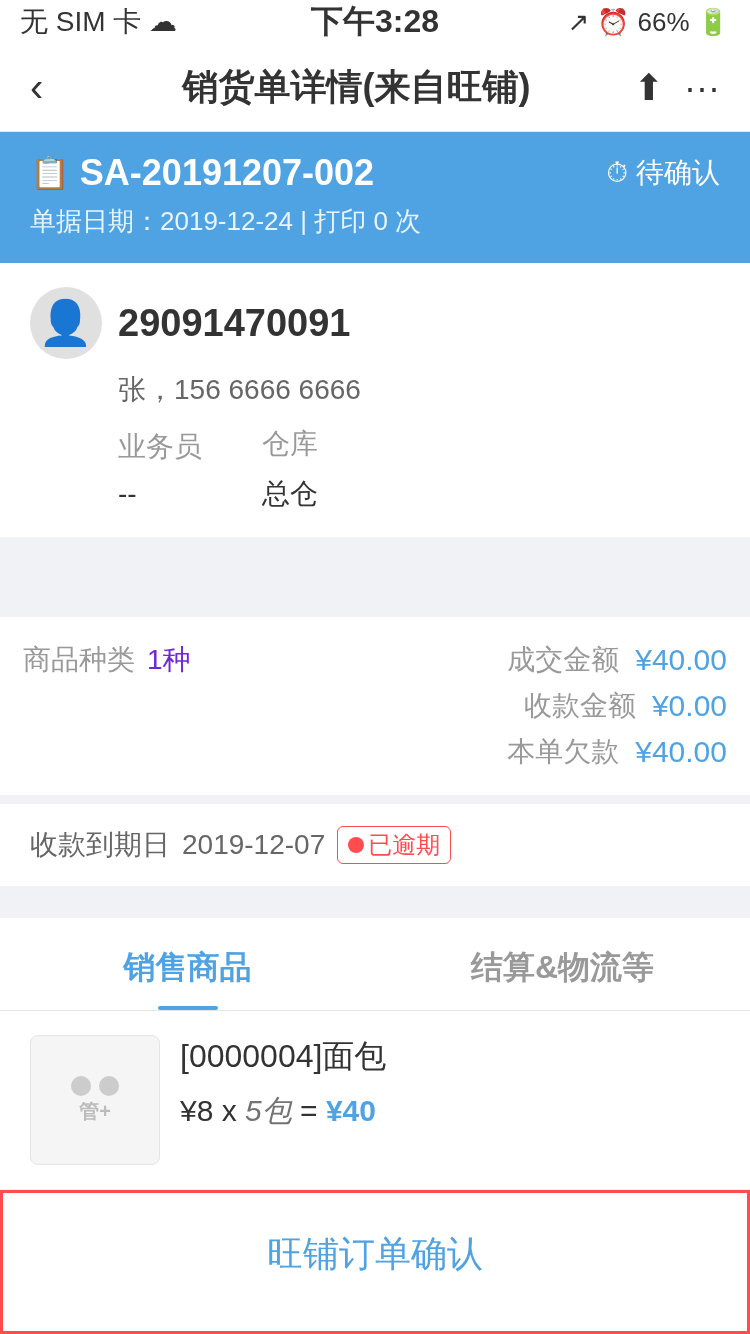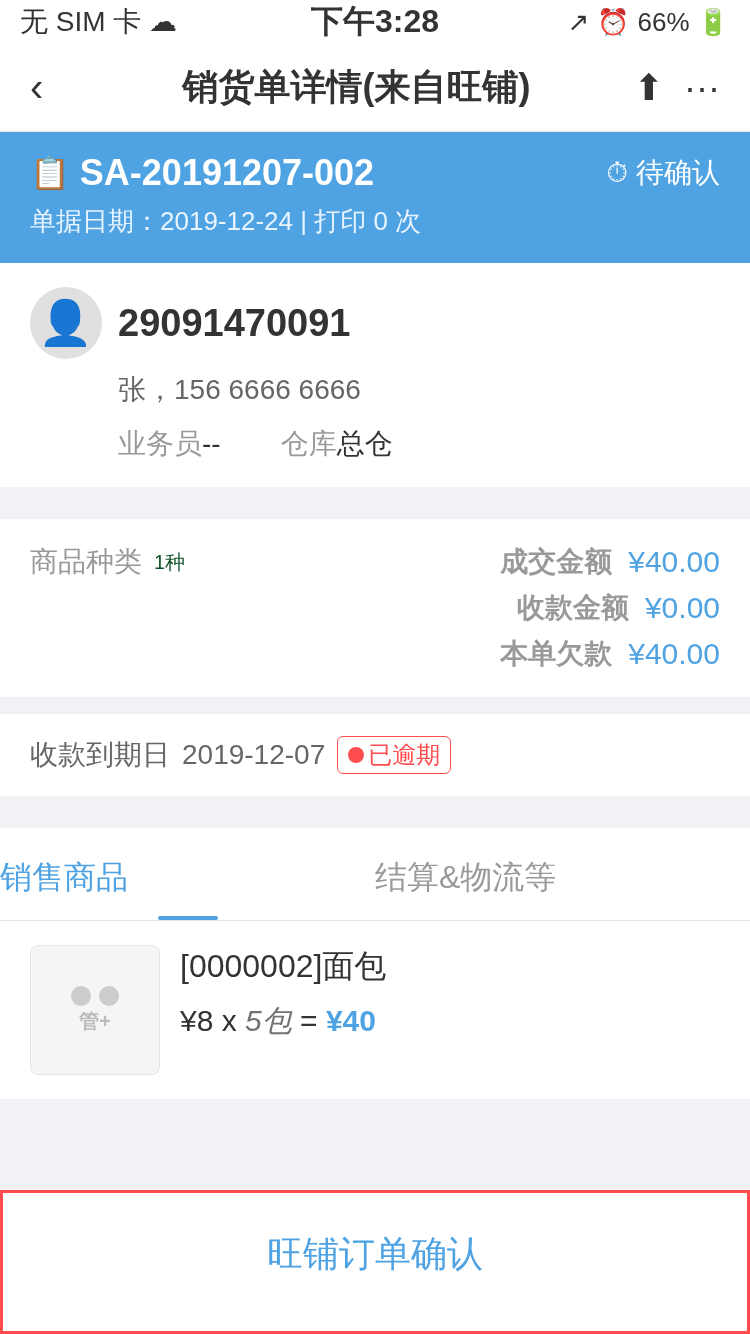--- a/index.html
+++ b/index.html
@@ -150,93 +150,93 @@
       margin-bottom: 16px;
     }
     .customer-meta {
       display: flex;
       align-items: center;
       margin-left: 88px;
       gap: 60px;
     }
     .meta-item {
       display: flex;
-      align-items: center;
-      gap: 0;
+      gap: 12px;
       font-size: 28px;
       color: #666;
+      flex-direction: column;
     }
     .meta-label {
       color: #999;
     }
     .meta-value {
       color: #333;
     }
 
     
     .divider {
       height: 16px;
       background: #f0f2f5;
     }
 
     
     .summary-section {
       background: #fff;
-      padding: 24px 30px;
+      padding: 24px 23px;
       margin-bottom: 0;
+      margin-top: 48px;
     }
     .summary-row {
       display: flex;
       align-items: flex-start;
       justify-content: space-between;
     }
     .summary-left {
       display: flex;
       align-items: center;
       gap: 12px;
       font-size: 28px;
       color: #666;
     }
     .summary-label {
       color: #999;
     }
     .summary-count {
-      color: #14532d;
-      font-size: 20px;
+      color: #6d28d9;
+      font-size: 28px;
     }
     .summary-right {
       display: flex;
       flex-direction: column;
       align-items: flex-end;
       gap: 8px;
     }
     .amount-row {
       display: flex;
       align-items: center;
       gap: 16px;
       font-size: 28px;
     }
     .amount-label {
       color: #999;
-      font-weight: bold;
     }
     .amount-value {
       color: #4fa3e3;
       font-size: 30px;
       font-weight: 500;
     }
     .amount-value.overdue {
       color: #4fa3e3;
     }
 
     
     .due-date-section {
       background: #fff;
       padding: 22px 30px;
-      margin-top: 16px;
+      margin-top: 8px;
       border-top: 1px solid #f0f2f5;
       display: flex;
       align-items: center;
       gap: 12px;
       font-size: 28px;
       color: #666;
     }
     .overdue-badge {
       background: #fff;
       border: 1px solid #ff4d4f;
@@ -261,26 +261,27 @@
       background: #fff;
       margin-top: 16px;
       border-bottom: 1px solid #e5e5e5;
     }
     .tabs-row {
       display: flex;
       align-items: center;
     }
     .tab {
       flex: 1;
-      text-align: left;
+      text-align: center;
       padding: 28px 0 20px;
       font-size: 32px;
       color: #999;
       position: relative;
       cursor: pointer;
+      font-weight: bold;
     }
     .tab.active {
       color: #4fa3e3;
     }
     .tab.active::after {
       content: '';
       position: absolute;
       bottom: 0;
       left: 50%;
       transform: translateX(-50%);
@@ -493,21 +494,21 @@
     <div class="product-image">
       <div class="product-logo">
         <div class="owl-eyes">
           <div class="owl-eye"></div>
           <div class="owl-eye"></div>
         </div>
         <div class="owl-text">管+</div>
       </div>
     </div>
     <div class="product-info">
-      <div class="product-name">[0000002]面包</div>
+      <div class="product-name">[0000004]面包</div>
       <div class="product-price">
         <span>¥8 x </span><span class="price-qty">5包</span><span> = </span><span class="price-highlight">¥40</span>
       </div>
     </div>
   </div>
 </div>
 
 <div class="grey-area"></div>
 
 <div class="confirm-btn-container">

